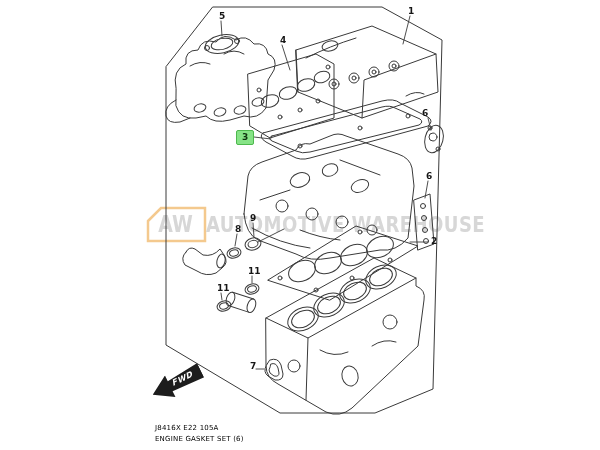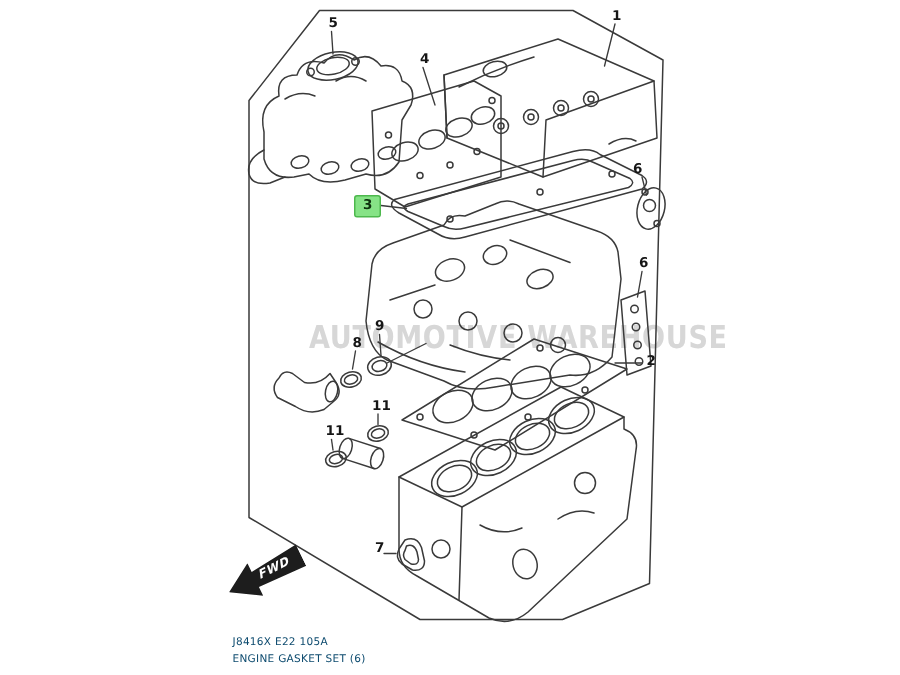--- a/index.html
+++ b/index.html
@@ -52,29 +52,35 @@
   }
   .fwd .fwd-shape{
     position:absolute;inset:0;background:#1d1d1d;
     clip-path:polygon(0 50%,36% 0,36% 27%,100% 12%,100% 78%,36% 73%,36% 100%);
   }
   .fwd .fwd-text{
     position:absolute;left:23px;top:7px;color:#fff;font-size:8px;font-weight:bold;
     font-style:italic;letter-spacing:0.5px;line-height:1;transform:skewX(-8deg);
   }
   
-  .footer{position:absolute;left:155px;top:423px;z-index:3;color:#0c4a6e;}
+  .footer{position:absolute;left:155px;top:423px;z-index:3;color:#000000;}
   .footer div{font-size:7px;line-height:1.6;letter-spacing:0.2px;}
 </style>
 </head>
 <body>
 
 <div class="canvas">
 
   <div class="watermark">
+    <div class="wm-logo">
+      <svg width="62" height="38" viewBox="0 0 62 38">
+        <path d="M2,15 L15,2 L59,2 L59,35 L2,35 Z" fill="none" stroke="var(--logo-border)" stroke-width="2.5"></path>
+      </svg>
+      <div class="wm-logo-text">AW</div>
+    </div>
     <div class="wm-brand">AUTOMOTIVE WAREHOUSE</div>
   </div>
 
   <div class="art">
     <svg width="600" height="450" viewBox="0 0 600 450">
 
       <path d="M213,7 L382,7 L442,40 L433,389 L375,413 L280,413 L166,345 L166,67 Z"></path>
 
       <g>
         <ellipse cx="222" cy="44" rx="17" ry="9" transform="rotate(-12 222 44)"></ellipse>

